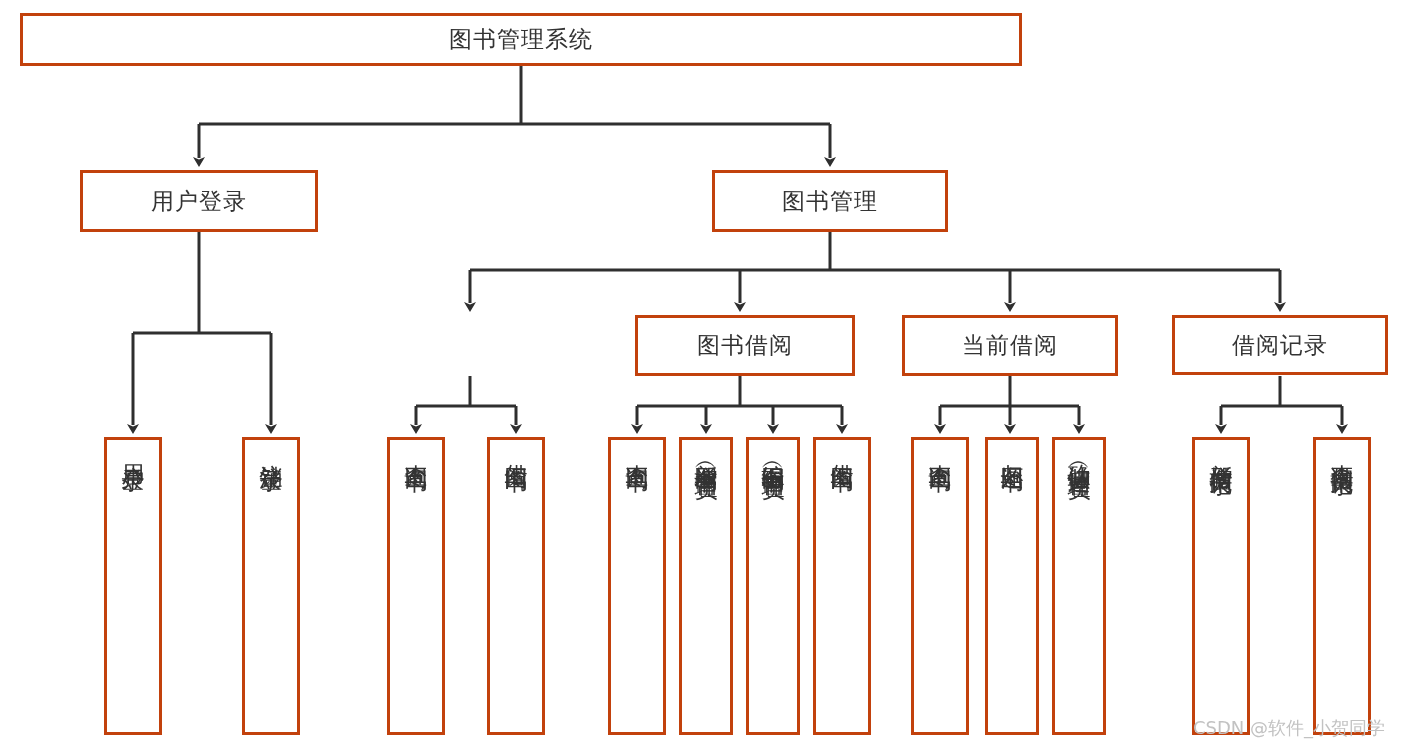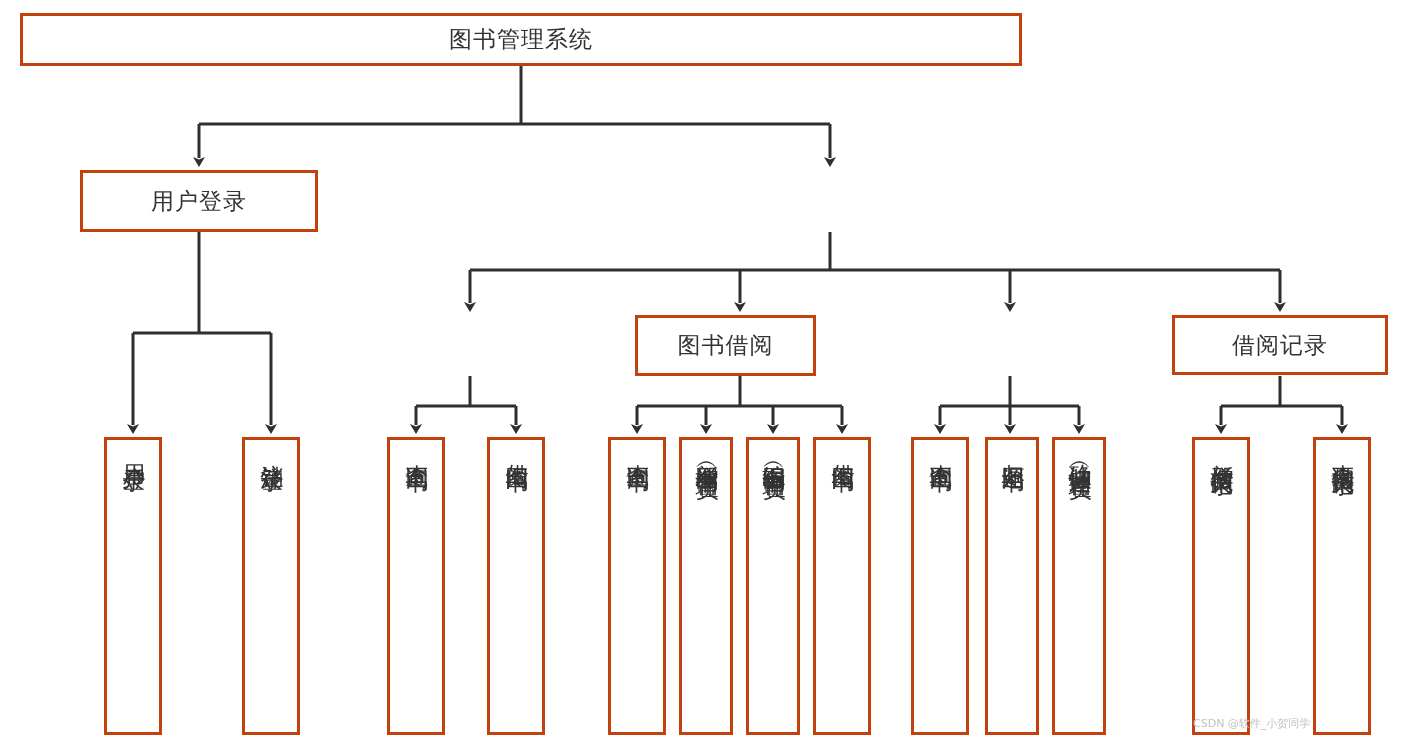--- a/index.html
+++ b/index.html
@@ -28,21 +28,20 @@
   }
   .node {
     position: absolute;
     box-sizing: border-box;
     background: #ffffff;
     border: 3px solid #c2410c;
     display: flex;
     align-items: center;
     justify-content: center;
     color: #333333;
-    font-family: Liberation Serif, serif;
   }
   .node .label {
     display: block;
     text-align: center;
     line-height: 1.0;
   }
   
   .node.horiz .label {
     font-size: 23px;
     letter-spacing: 1px;
@@ -62,21 +61,21 @@
     text-orientation: upright;
     font-size: 23px;
     line-height: 1.08;
     letter-spacing: 2px;
     white-space: nowrap;
   }
   .watermark {
     position: absolute;
     left: 1193px;
     top: 716px;
-    font-size: 11px;
+    font-size: 18px;
     color: #c2c2c2;
     white-space: nowrap;
     font-family: "DejaVu Sans", "Liberation Sans", sans-serif;
   }
 </style>
 </head>
 <body>
 
 <div id="canvas">
 
@@ -142,23 +141,29 @@
     </g>
   </svg>
 
   <div class="node horiz root" style="left:20px; top:13px; width:1002px; height:53px;">
     <span class="label">图书管理系统</span>
   </div>
 
   <div class="node horiz" style="left:80px; top:170px; width:238px; height:62px;">
     <span class="label">用户登录</span>
   </div>
-
-  <div class="node horiz" style="left:635px; top:315px; width:181px; height:61px;">
+  <div class="node horiz" style="left:712px; top:170px; width:236px; height:62px;">
+    <span class="label">图书管理</span>
+  </div>
+
+  <div class="node horiz" style="left:635px; top:315px; width:220px; height:61px;">
     <span class="label">图书借阅</span>
+  </div>
+  <div class="node horiz" style="left:902px; top:315px; width:216px; height:61px;">
+    <span class="label">当前借阅</span>
   </div>
   <div class="node horiz" style="left:1172px; top:315px; width:216px; height:60px;">
     <span class="label">借阅记录</span>
   </div>
 
   <div class="node vert" style="left:104px; top:437px; width:58px; height:298px;">
     <span class="label">用户登录</span>
   </div>
   <div class="node vert" style="left:242px; top:437px; width:58px; height:298px;">
     <span class="label">注销登录</span>

